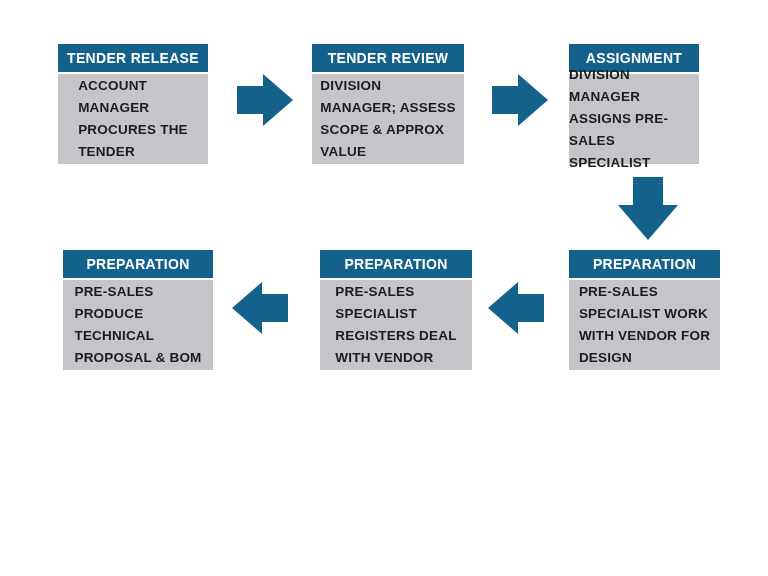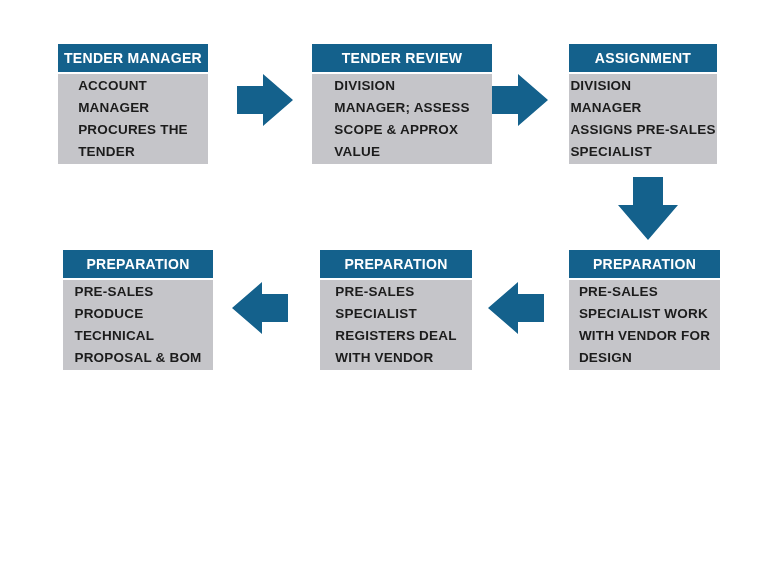--- a/index.html
+++ b/index.html
@@ -57,39 +57,39 @@
     height: 52px;
     clip-path: polygon(56px 12px, 30px 12px, 30px 0, 0 26px, 30px 52px, 30px 40px, 56px 40px);
   }
   .arrow-down {
     width: 60px;
     height: 63px;
     clip-path: polygon(15px 0, 45px 0, 45px 28px, 60px 28px, 30px 63px, 0 28px, 15px 28px);
   }
   
   #step-1 { left: 58px;  top: 44px;  width: 150px; }
-  #step-2 { left: 312px; top: 44px;  width: 180px; }
-  #step-3 { left: 569px; top: 44px;  width: 148px; }
+  #step-2 { left: 312px; top: 44px;  width: 152px; }
+  #step-3 { left: 569px; top: 44px;  width: 130px; }
   #step-4 { left: 569px; top: 250px; width: 151px; }
   #step-5 { left: 320px; top: 250px; width: 152px; }
   #step-6 { left: 63px;  top: 250px; width: 150px; }
   
   #arrow-1 { left: 237px; top: 74px; }
   #arrow-2 { left: 492px; top: 74px; }
   #arrow-3 { left: 618px; top: 177px; }
   #arrow-4 { left: 488px; top: 282px; }
   #arrow-5 { left: 232px; top: 282px; }
 </style>
 </head>
 <body>
 
 <div id="canvas">
 
   <div class="step" id="step-1">
-    <div class="step-header">TENDER MANAGER</div>
+    <div class="step-header">TENDER RELEASE</div>
     <div class="step-body">ACCOUNT
 MANAGER
 PROCURES THE
 TENDER</div>
   </div>
 
   <div class="arrow arrow-right" id="arrow-1"></div>
 
   <div class="step" id="step-2">
     <div class="step-header">TENDER REVIEW</div>

